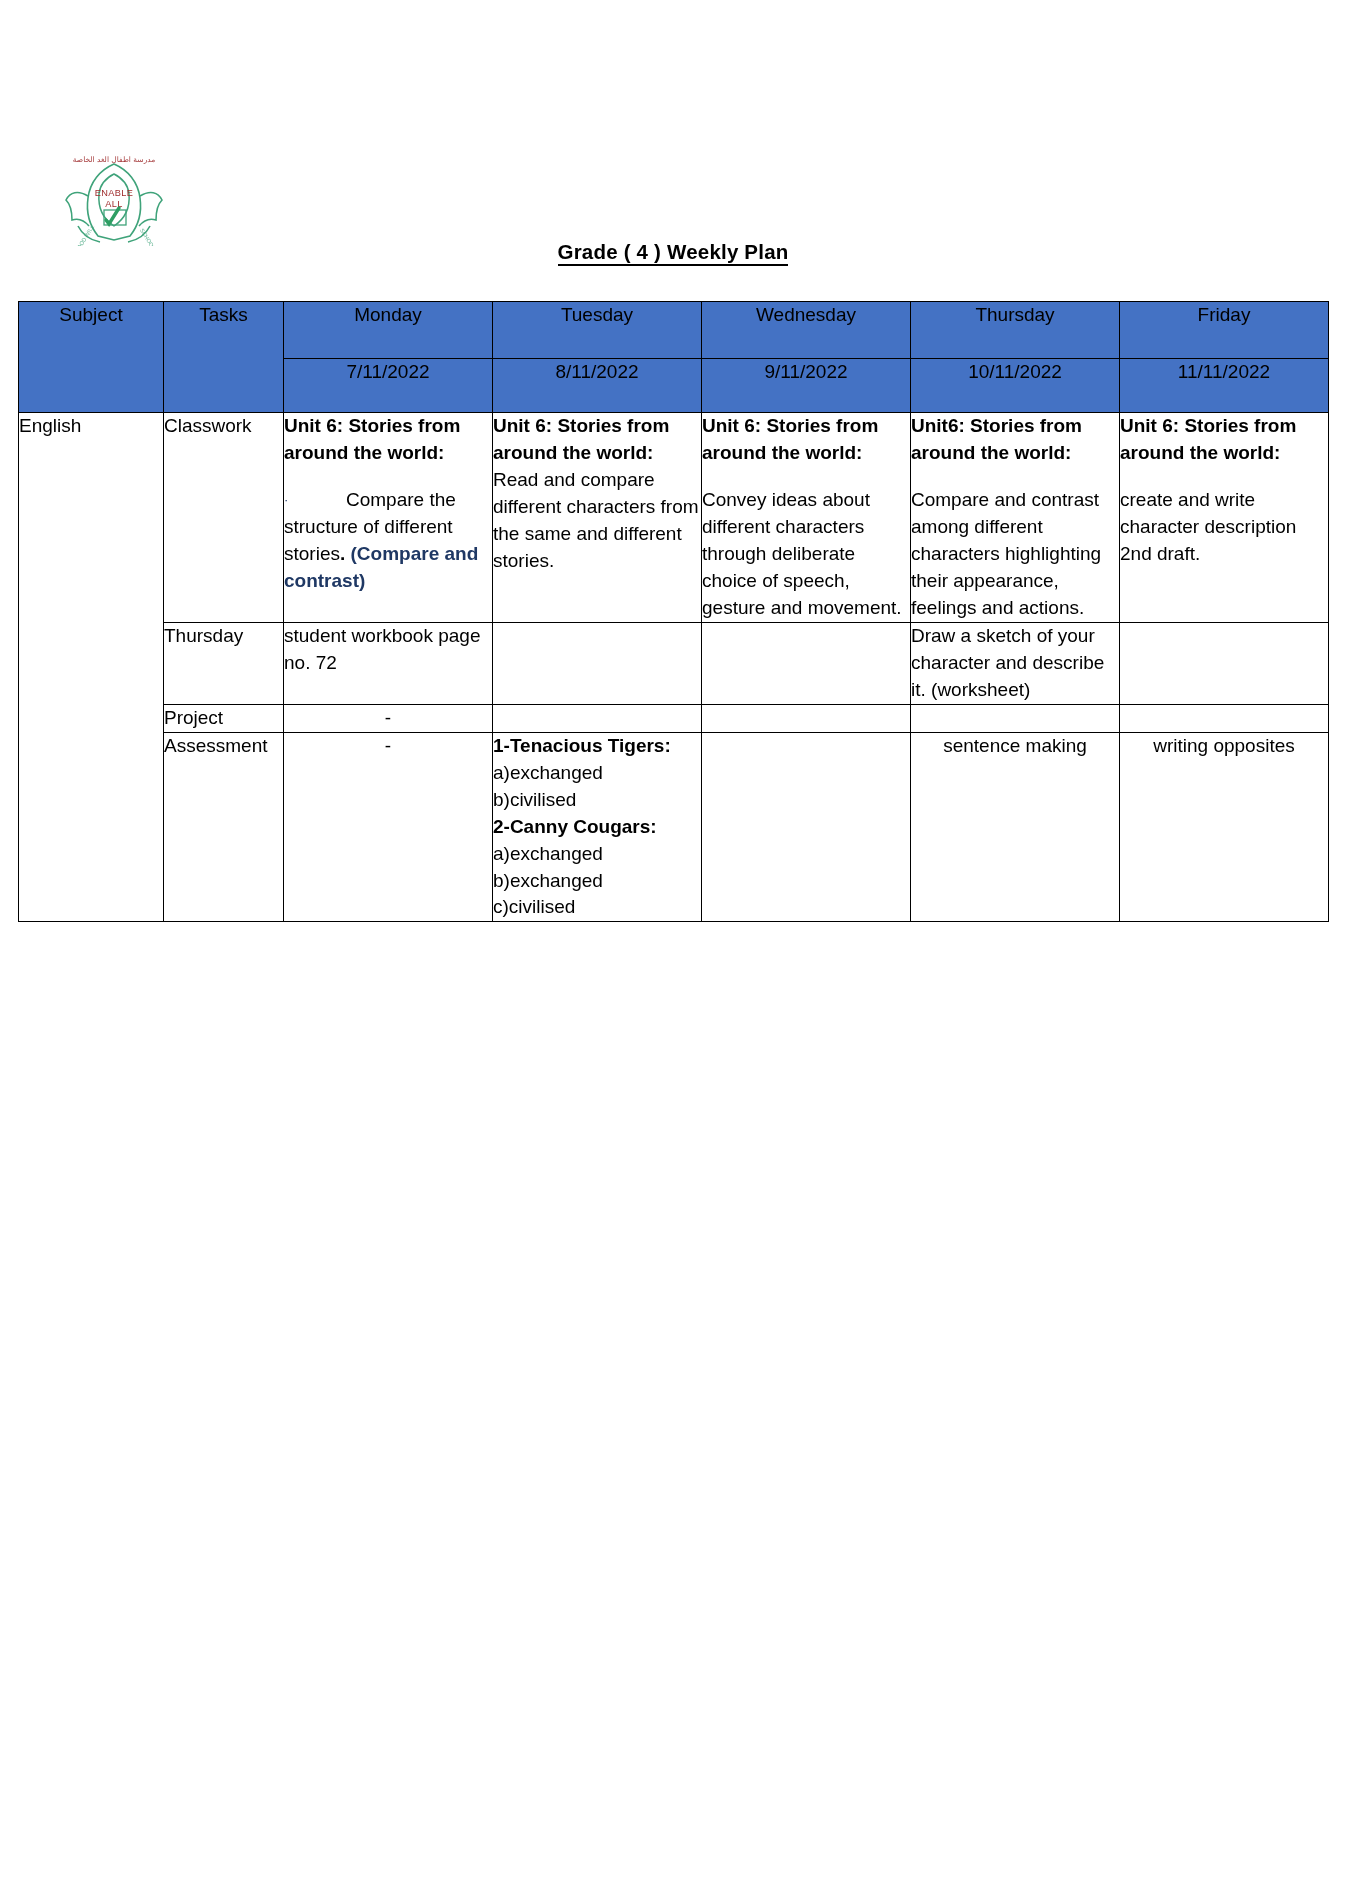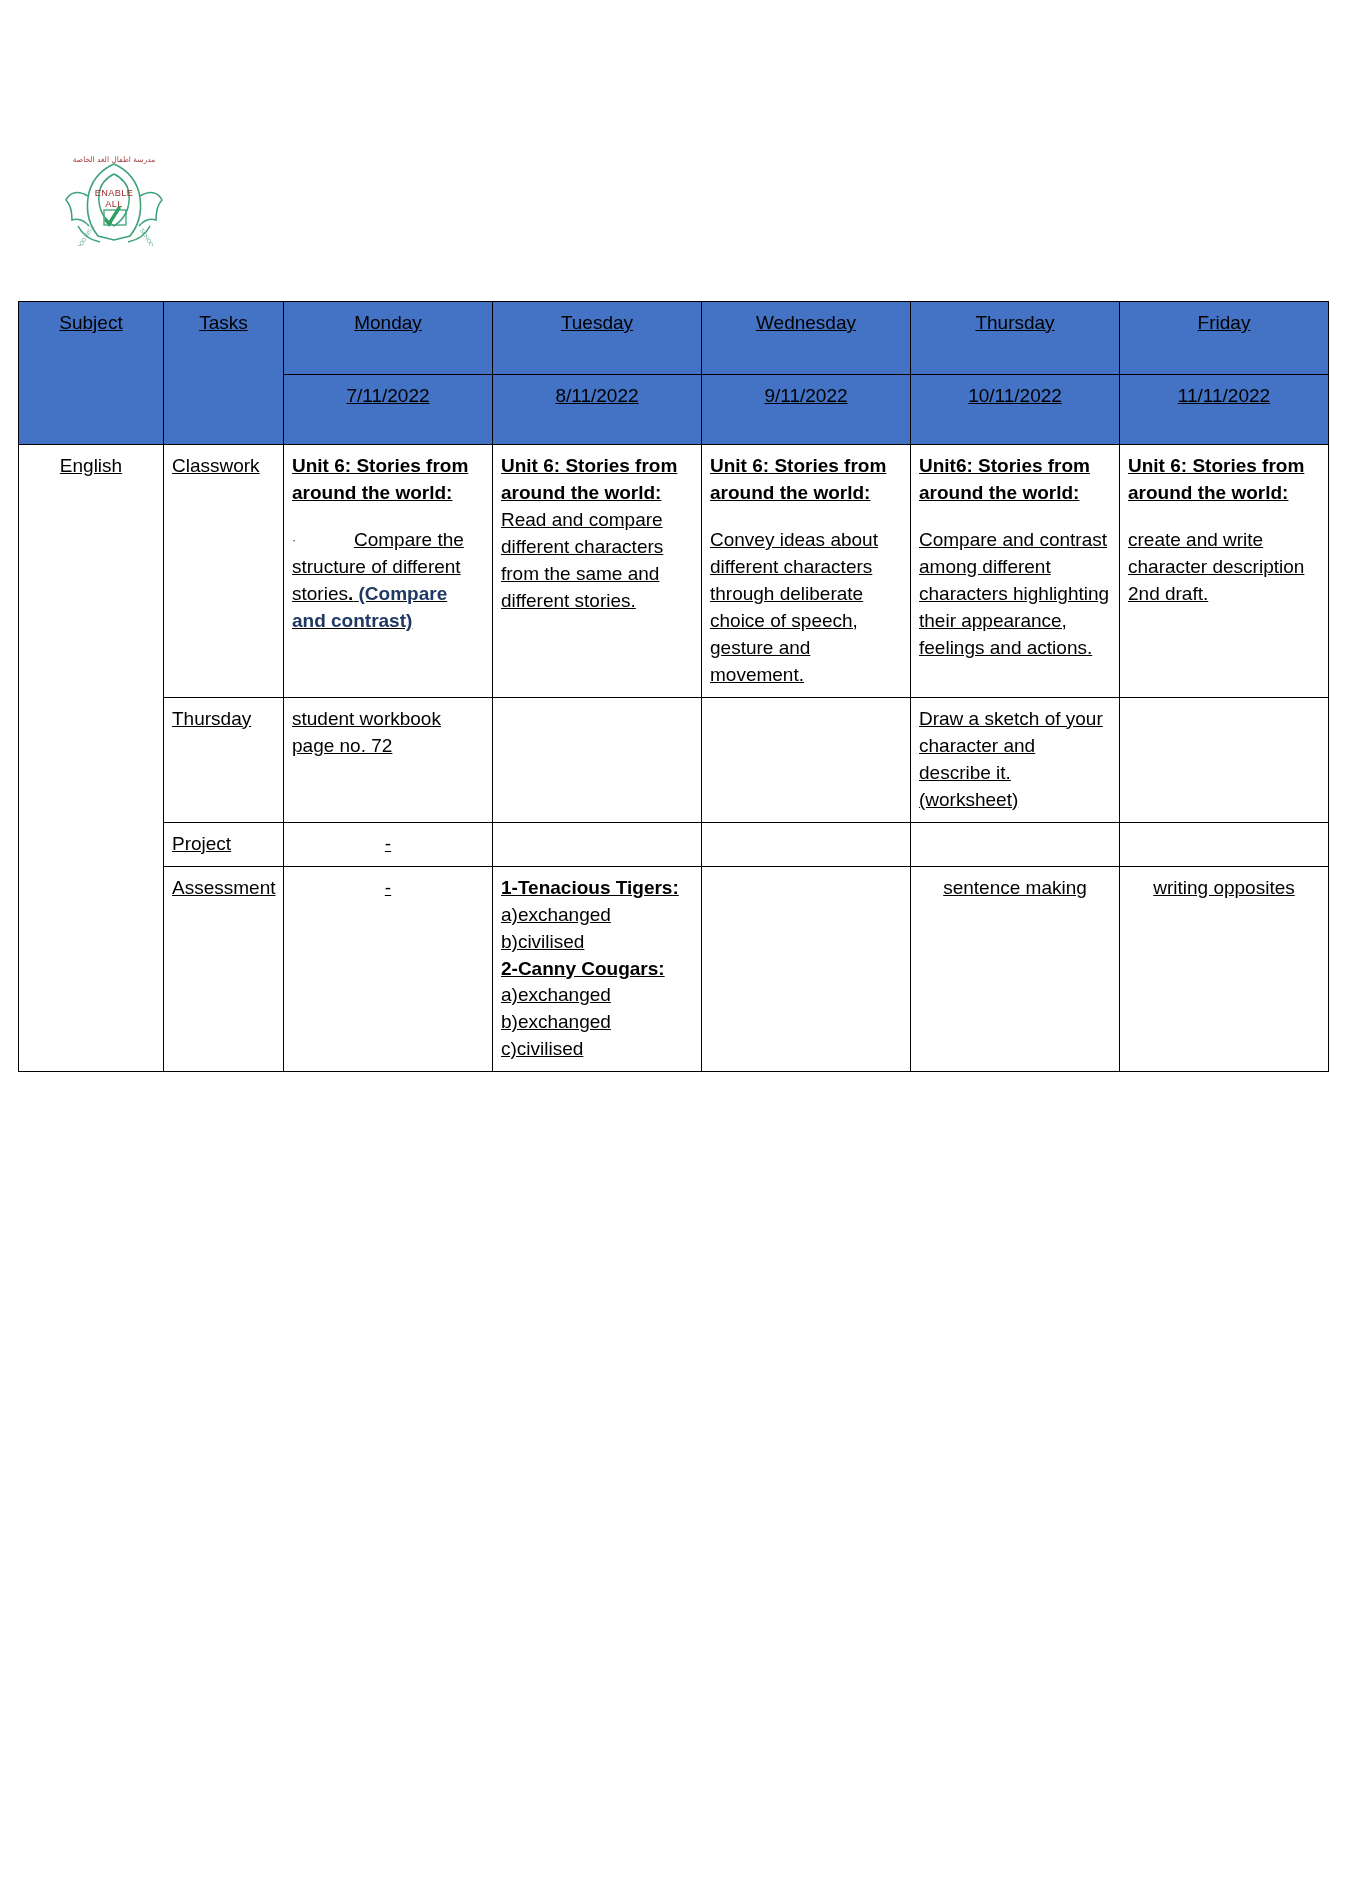--- a/index.html
+++ b/index.html
@@ -51,26 +51,25 @@
   table.plan {
     position: absolute;
     left: 18px;
     top: 301px;
     width: 1310px;
     border-collapse: collapse;
     table-layout: fixed;
   }
   table.plan td, table.plan th {
     border: 1.6px solid #000000;
-    padding: 8px;
+    padding: 0;
     vertical-align: top;
     font-weight: normal;
     font-size: 19px;
     line-height: 1.42;
-    text-decoration: underline;
   }
 
   
   col.c-subject { width: 145px; }
   col.c-task    { width: 120px; }
   col.c-day     { width: 209px; }
 
   
   th.hd {
     background: #4472C4;
@@ -87,21 +86,21 @@
     font-size: 19.5px;
     height: 53px;
     vertical-align: middle;
   }
 
   
   td.cell {
     padding: 6px 10px 10px 10px;
   }
   td.ctr      { text-align: center; }
-  td.subject  { text-align: center; padding-top: 16px; }
+  td.subject  { padding-top: 16px; }
   td.task     { text-align: left; padding-top: 16px; }
 
   .b { font-weight: bold; }
   .para { margin: 0 0 0 0; }
   .gap  { height: 20px; }
   .navy { color: #1F3864; }
   .bullet-dot {
     display: inline-block;
     width: 62px;
     color: #1F3864;
@@ -150,20 +149,23 @@
         <path d="M24 32 q 34 -26 68 0 q -34 -20 -68 0 z" opacity="0.0"></path>
         <text x="58" y="14" font-family="'DejaVu Sans',sans-serif" font-size="7.5" text-anchor="middle">مدرسة اطفال الغد الخاصة</text>
       </g>
       <g fill="#3FA37A" opacity="0.85">
         <text x="30" y="92" font-family="'Liberation Sans',sans-serif" font-size="5.6" text-anchor="middle" transform="rotate(-58 30 92)">GOOD WILL</text>
         <text x="90" y="92" font-family="'Liberation Sans',sans-serif" font-size="5.6" text-anchor="middle" transform="rotate(58 90 92)">SCHOOL</text>
       </g>
     </svg>
   </div>
 
+  <div class="doc-title">
+    <span>Grade  ( 4 ) Weekly Plan</span>
+  </div>
 
   <table class="plan">
     <colgroup>
       <col class="c-subject">
       <col class="c-task">
       <col class="c-day">
       <col class="c-day">
       <col class="c-day">
       <col class="c-day">
       <col class="c-day">

